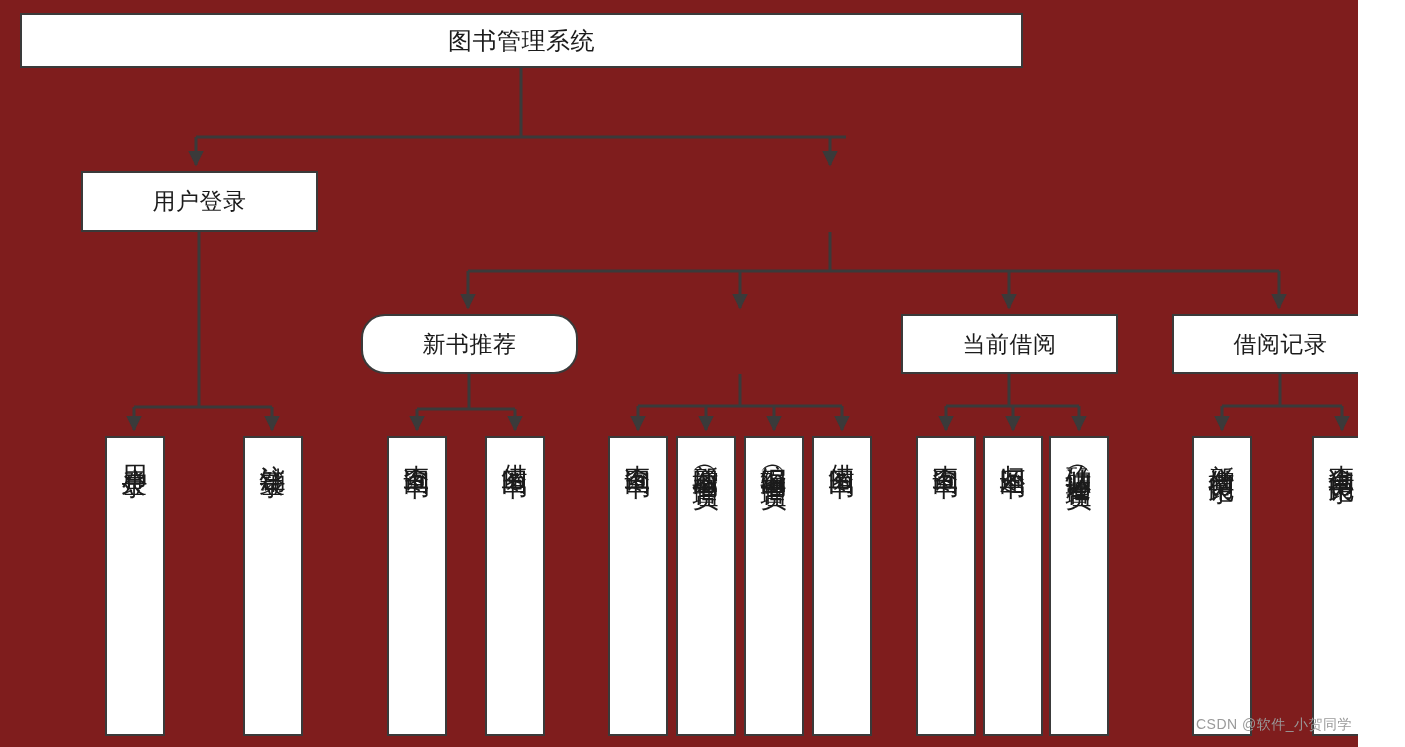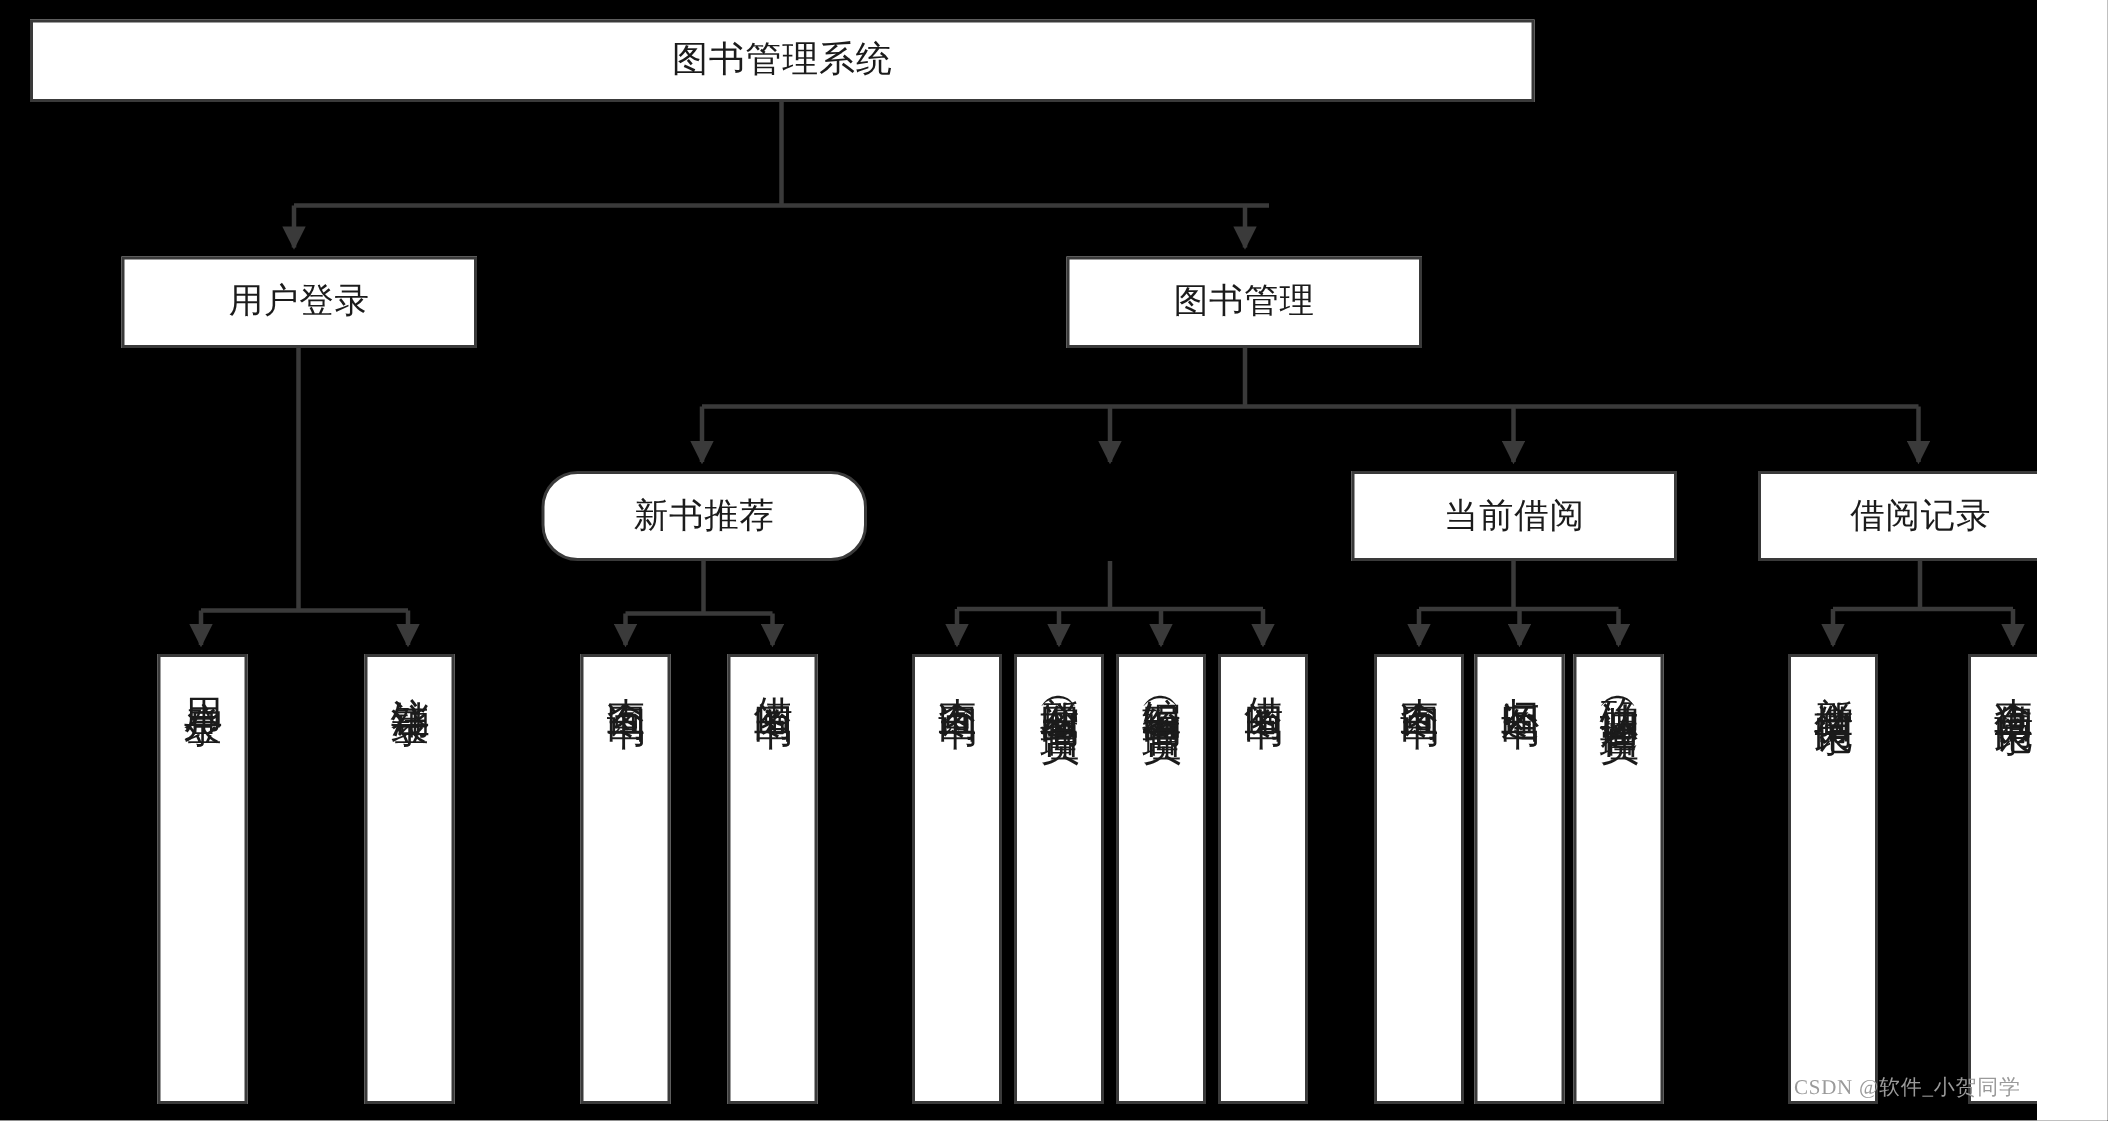--- a/index.html
+++ b/index.html
@@ -7,23 +7,22 @@
     padding: 0;
     background: #ffffff;
   }
   body {
     font-family: "Liberation Sans", "DejaVu Sans", sans-serif;
   }
   #canvas {
     position: relative;
     width: 1358px;
     height: 747px;
-    background: #000000;
+    background: #7f1d1d;
     overflow: hidden;
-    font-family: Liberation Serif, serif;
   }
   #edges {
     position: absolute;
     left: 0;
     top: 0;
     width: 1405px;
     height: 747px;
   }
   .node {
     position: absolute;
@@ -125,23 +124,20 @@
     </g>
   </svg>
 
   <div class="node horiz root" style="left:20px; top:13px; width:1003px; height:55px;">
     <span class="lbl">图书管理系统</span>
   </div>
 
   <div class="node horiz" style="left:81px; top:171px; width:237px; height:61px;">
     <span class="lbl">用户登录</span>
   </div>
-  <div class="node horiz" style="left:711px; top:171px; width:237px; height:61px;">
-    <span class="lbl">图书管理</span>
-  </div>
 
   <div class="node horiz" style="left:361px; top:314px; width:217px; height:60px;border-radius:24px;">
     <span class="lbl">新书推荐</span>
   </div>
   <div class="node horiz" style="left:1172px; top:314px; width:217px; height:60px;">
     <span class="lbl">借阅记录</span>
   </div>
   <div class="node horiz" style="left:901px; top:314px; width:217px; height:60px;">
     <span class="lbl">当前借阅</span>
   </div>

